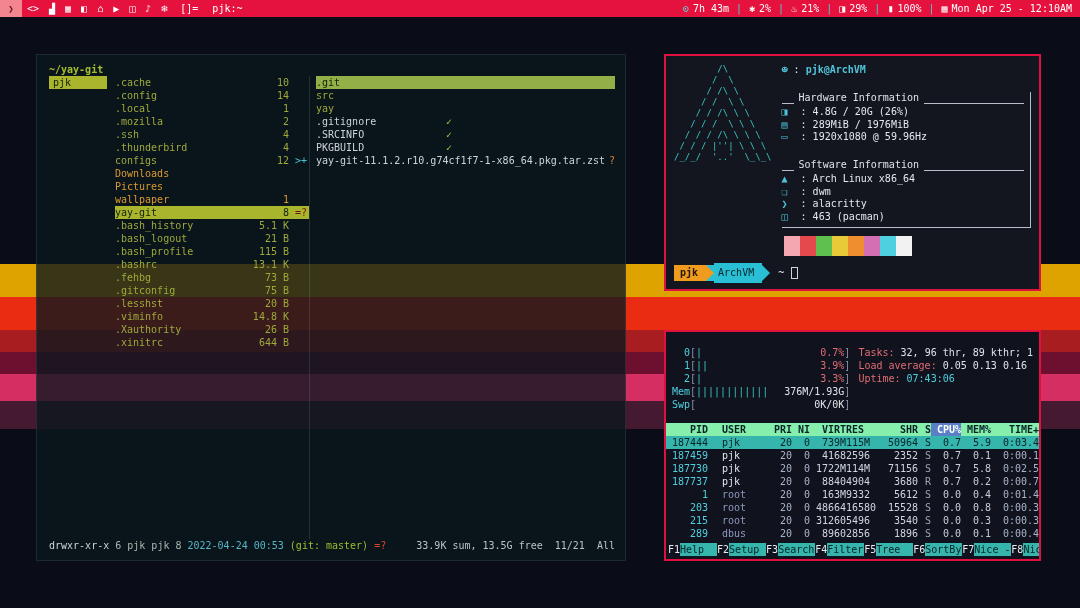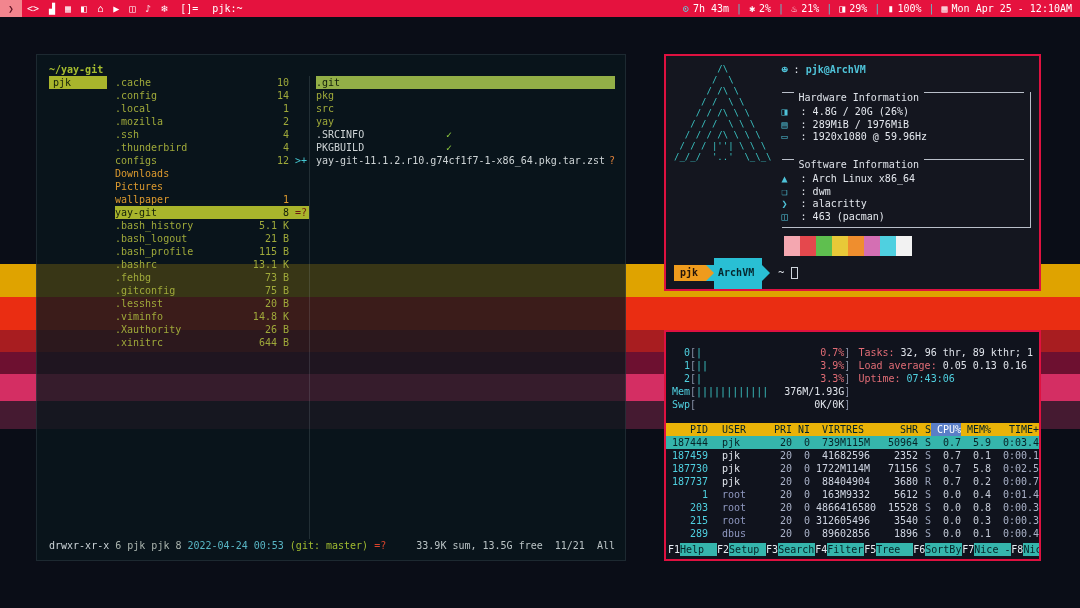--- a/index.html
+++ b/index.html
@@ -62,53 +62,53 @@
 
   
   .win-fetch{position:absolute;left:664px;top:54px;width:377px;height:237px;background:#14161f;border:2px solid #df1140;z-index:3;padding:8px;font-size:10px;line-height:12.5px;color:#e4e8ee;display:flex;flex-direction:column}
   .fetch-top{display:flex;gap:10px}
   .ascii{color:#3bc5c5;font-size:9px;line-height:11px;white-space:pre}
   .fetch-info{flex:1;min-width:0}
   .user-line{display:flex;margin-bottom:1px;white-space:pre}
   .icon-c{color:#4fc3d9}
   .uname{color:#4fc3d9;font-weight:bold}
   .sections{border-right:1px solid #b9bfc9;border-bottom:1px solid #b9bfc9;padding:0 6px 4px 0}
-  .sec-h{display:flex;align-items:flex-start;gap:5px;color:#dfe3ea;margin:15px 0 2px;white-space:nowrap}
+  .sec-h{display:flex;align-items:flex-end;gap:5px;color:#dfe3ea;margin:15px 0 2px;white-space:nowrap}
   .sec-h::before{content:"";width:12px;border-top:1px solid #b9bfc9}
   .sec-h::after{content:"";flex:1;border-top:1px solid #b9bfc9}
   .kv{display:flex;white-space:pre}
   .kv .ic{width:13px;color:#4fc3d9}
   .kv .sp2{color:#dfe3ea}
   .palette{display:flex;margin:8px 0 0 2px}
   .swatch{width:16px;height:20px}
   .prompt{display:flex;align-items:center;margin-top:auto;height:16px}
   .pl-seg1{background:#ef9b1d;color:#26150a;padding:0 8px 0 6px;height:16px;display:flex;align-items:center;font-weight:bold}
   .pl-arr1{width:0;height:0;border-top:8px solid transparent;border-bottom:8px solid transparent;border-left:8px solid #ef9b1d;background:#29bfd4}
-  .pl-seg2{background:#29bfd4;color:#06262c;padding:0 8px 0 4px;height:31px;display:flex;align-items:center;font-weight:bold}
+  .pl-seg2{background:#29bfd4;color:#06262c;padding:0 8px 0 4px;height:20px;display:flex;align-items:center;font-weight:normal}
   .pl-arr2{width:0;height:0;border-top:8px solid transparent;border-bottom:8px solid transparent;border-left:8px solid #29bfd4}
   .pl-path{margin-left:8px;color:#e4e8ee}
   .cursor{width:7px;height:12px;border:1px solid #cfd5dd;margin-left:7px}
 
   
   .win-htop{position:absolute;left:664px;top:330px;width:377px;height:231px;background:#10131d;border:2px solid #df1140;z-index:3;padding:14px 0 3px;font-size:10px;line-height:13px;display:flex;flex-direction:column;color:#dfe3ea}
   .htop-top{display:flex;padding:0 6px}
   .meters{width:180px}
   .meter{display:flex;white-space:pre}
   .meter .mlbl{color:#4fd0e0;width:18px;text-align:right}
   .meter .br{color:#8a93a8}
   .meter .mbar{flex:1;color:#3bc5c5;overflow:hidden}
   .p-red{color:#e06c75}
   .p-fg{color:#dfe3ea}
   .hstats{flex:1;padding-left:8px}
   .hstat{display:flex;white-space:pre}
   .hstat .hlbl{color:#e06c75}
   .v-cyan{color:#4fd0e0}
   .ptable{margin-top:12px}
   .phead,.prow{display:flex;white-space:pre}
-  .phead{background:#eab308;color:#062327;font-weight:normal}
+  .phead{background:#86efac;color:#062327;font-weight:bold}
   .phead .h-cpu{background:#5a7ec7;color:#fff}
   .cell{display:inline-block;overflow:hidden}
   .c-pid{width:42px;text-align:right}
   .c-user{width:60px;padding-left:14px;text-align:left}
   .c-pri{width:24px;text-align:right}
   .c-ni{width:18px;text-align:right}
   .c-virt{width:36px;text-align:right}
   .c-res{width:36px;text-align:left}
   .c-shr{width:36px;text-align:right}
   .c-s{width:13px;text-align:right}
@@ -316,23 +316,23 @@
           </div>
           <div class="fm-row dir">
             <span class="nm">.xinitrc</span>
             <span class="sp"></span>
             <span class="inf">644 B</span>
             <span class="mk"></span>
           </div>
       </div>
       <div class="fm-col3">
         <div class="pv-row cursel"><span class="nm">.git</span><span class="mk2"></span></div>
-          <div class="pv-row dir"><span class="nm">pkg</span><span class="mk2"></span></div>
           <div class="pv-row dir"><span class="nm">src</span><span class="mk2"></span></div>
           <div class="pv-row dir"><span class="nm">yay</span><span class="mk2"></span></div>
+          <div class="pv-row file"><span class="nm">.gitignore</span><span class="mk2 m-green">✓</span></div>
           <div class="pv-row file"><span class="nm">.SRCINFO</span><span class="mk2 m-green">✓</span></div>
           <div class="pv-row file"><span class="nm">PKGBUILD</span><span class="mk2 m-green">✓</span></div>
           <div class="pv-row file"><span class="nm">yay-git-11.1.2.r10.g74cf1f7-1-x86_64.pkg.tar.zst</span><span class="mk2 m-orange">?</span></div>
       </div>
     </div>
     <div class="fm-status">
       <span class="left"><span class=" s-fg">drwxr-xr-x </span><span class=" s-dim">6 pjk pjk 8 </span><span class=" s-teal">2022-04-24 00:53 </span><span class=" s-green">(git: master) </span><span class=" s-red">=?</span></span>
       <span class="right">33.9K sum, 13.5G free  11/21  All</span>
     </div>
   </div>

